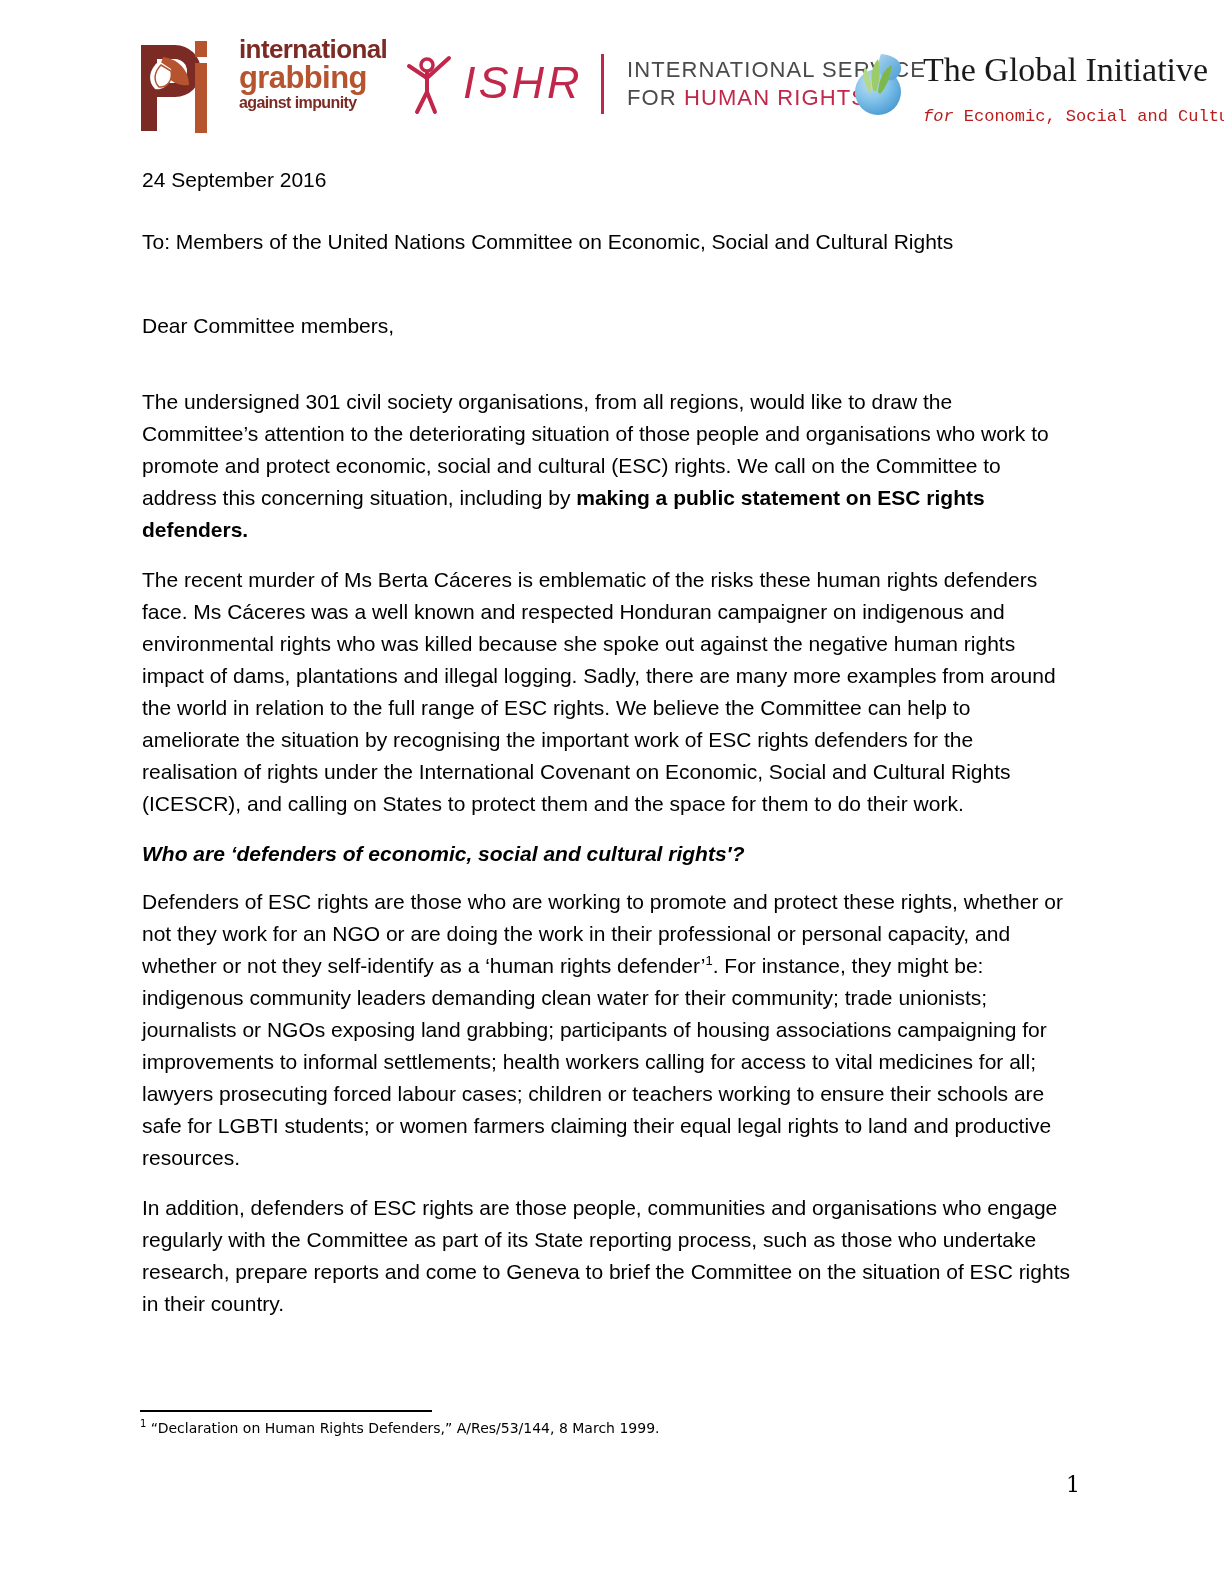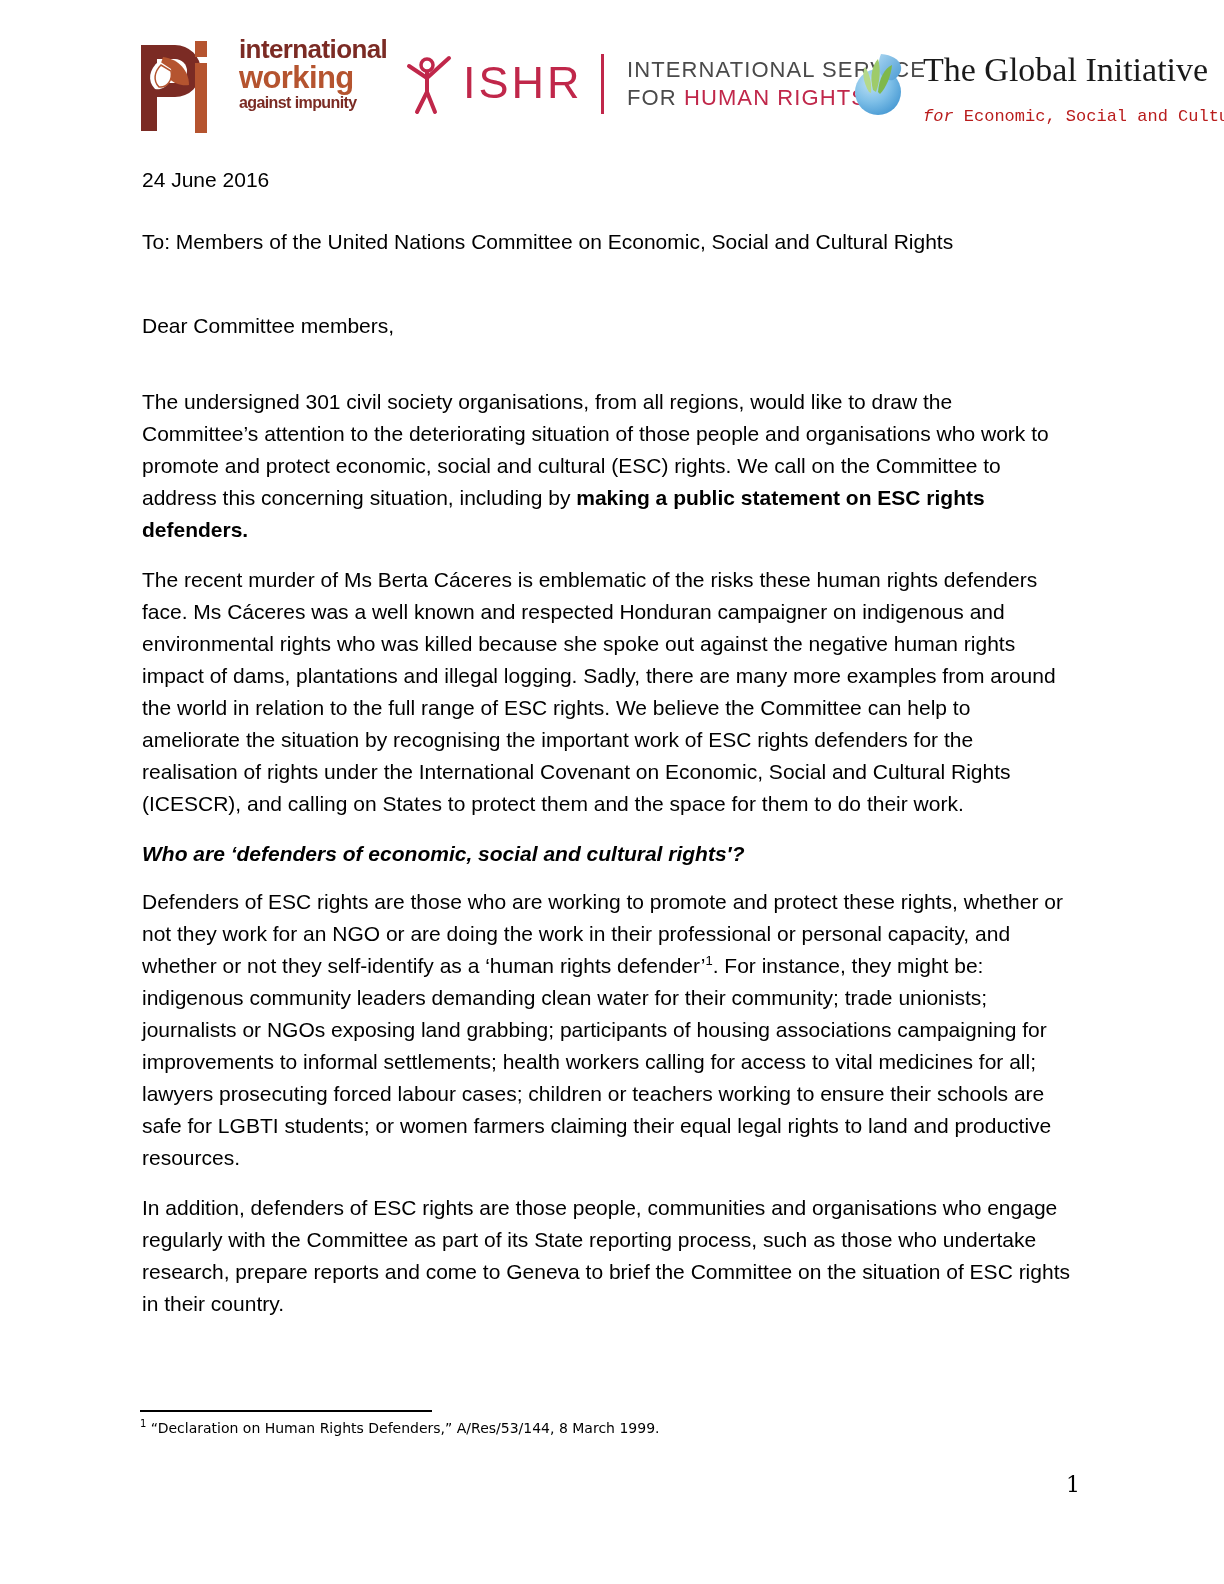--- a/index.html
+++ b/index.html
@@ -76,20 +76,21 @@
   }
   .ishr-acronym {
     position: absolute;
     left: 58px;
     top: 14px;
     font-size: 45px;
     font-weight: 400;
     letter-spacing: 3px;
     color: #C0274A;
     line-height: 1;
+    font-style: italic;
   }
   .ishr-rule {
     position: absolute;
     left: 196px;
     top: 8px;
     width: 3px;
     height: 60px;
     background: #C0274A;
   }
   .ishr-tagline {
@@ -240,21 +241,21 @@
         <path d="M8 12 h34 a26 26 0 0 1 0 52 h-18 v34 h-16 z" fill="#7B2B24"></path>
         <path d="M24 26 h18 a12 12 0 0 1 0 24 h-18 z" fill="#ffffff"></path>
         <path d="M30 24 c16 2 26 14 26 28 c-14 2 -26 -8 -28 -22 z" fill="#B5542F"></path>
         <path d="M26 28 c-10 8 -12 20 -4 28 c10 2 18 -8 16 -20 z" fill="#ffffff"></path>
         <path d="M28 32 c-7 7 -8 16 -2 22 c8 1 14 -7 12 -16 z" fill="#ffffff" stroke="#B5542F" stroke-width="1.5"></path>
         <path d="M62 30 h12 v70 h-12 z" fill="#B5542F"></path>
         <path d="M62 8 h12 v16 h-12 z" fill="#B5542F"></path>
       </svg>
       <span class="pi-words">
         <span class="pi-w1">international</span>
-        <span class="pi-w2">working</span>
+        <span class="pi-w2">grabbing</span>
         <span class="pi-w3">against impunity</span>
       </span>
     </div>
 
     <div class="logo-ishr">
       <svg class="ishr-figure" viewBox="0 0 52 62">
         <circle cx="22" cy="11" r="6" fill="none" stroke="#C0274A" stroke-width="3.5"></circle>
         <path d="M22 18 v20" stroke="#C0274A" stroke-width="4" stroke-linecap="round" fill="none"></path>
         <path d="M22 24 L4 12" stroke="#C0274A" stroke-width="4" stroke-linecap="round" fill="none"></path>
         <path d="M22 24 L44 4" stroke="#C0274A" stroke-width="4" stroke-linecap="round" fill="none"></path>
@@ -290,21 +291,21 @@
       </svg>
       <span class="gi-text">
         <span class="gi-title">The Global Initiative</span>
         <span class="gi-sub"><span class="ital">for </span><span>Economic, Social and Cultural Rights</span></span>
       </span>
     </div>
   </div>
 
   <div class="body-wrap">
 
-    <p class="ln">24 June 2016</p>
+    <p class="ln">24 September 2016</p>
     <div class="gap-lg"></div>
 
     <p class="ln">To: Members of the United Nations Committee on Economic, Social and Cultural Rights</p>
     <div class="gap-lg"></div>
     <div class="gap-md"></div>
 
     <p class="ln">Dear Committee members,</p>
     <div class="gap-lg"></div>
 
     <div class="gap-sm"></div>

